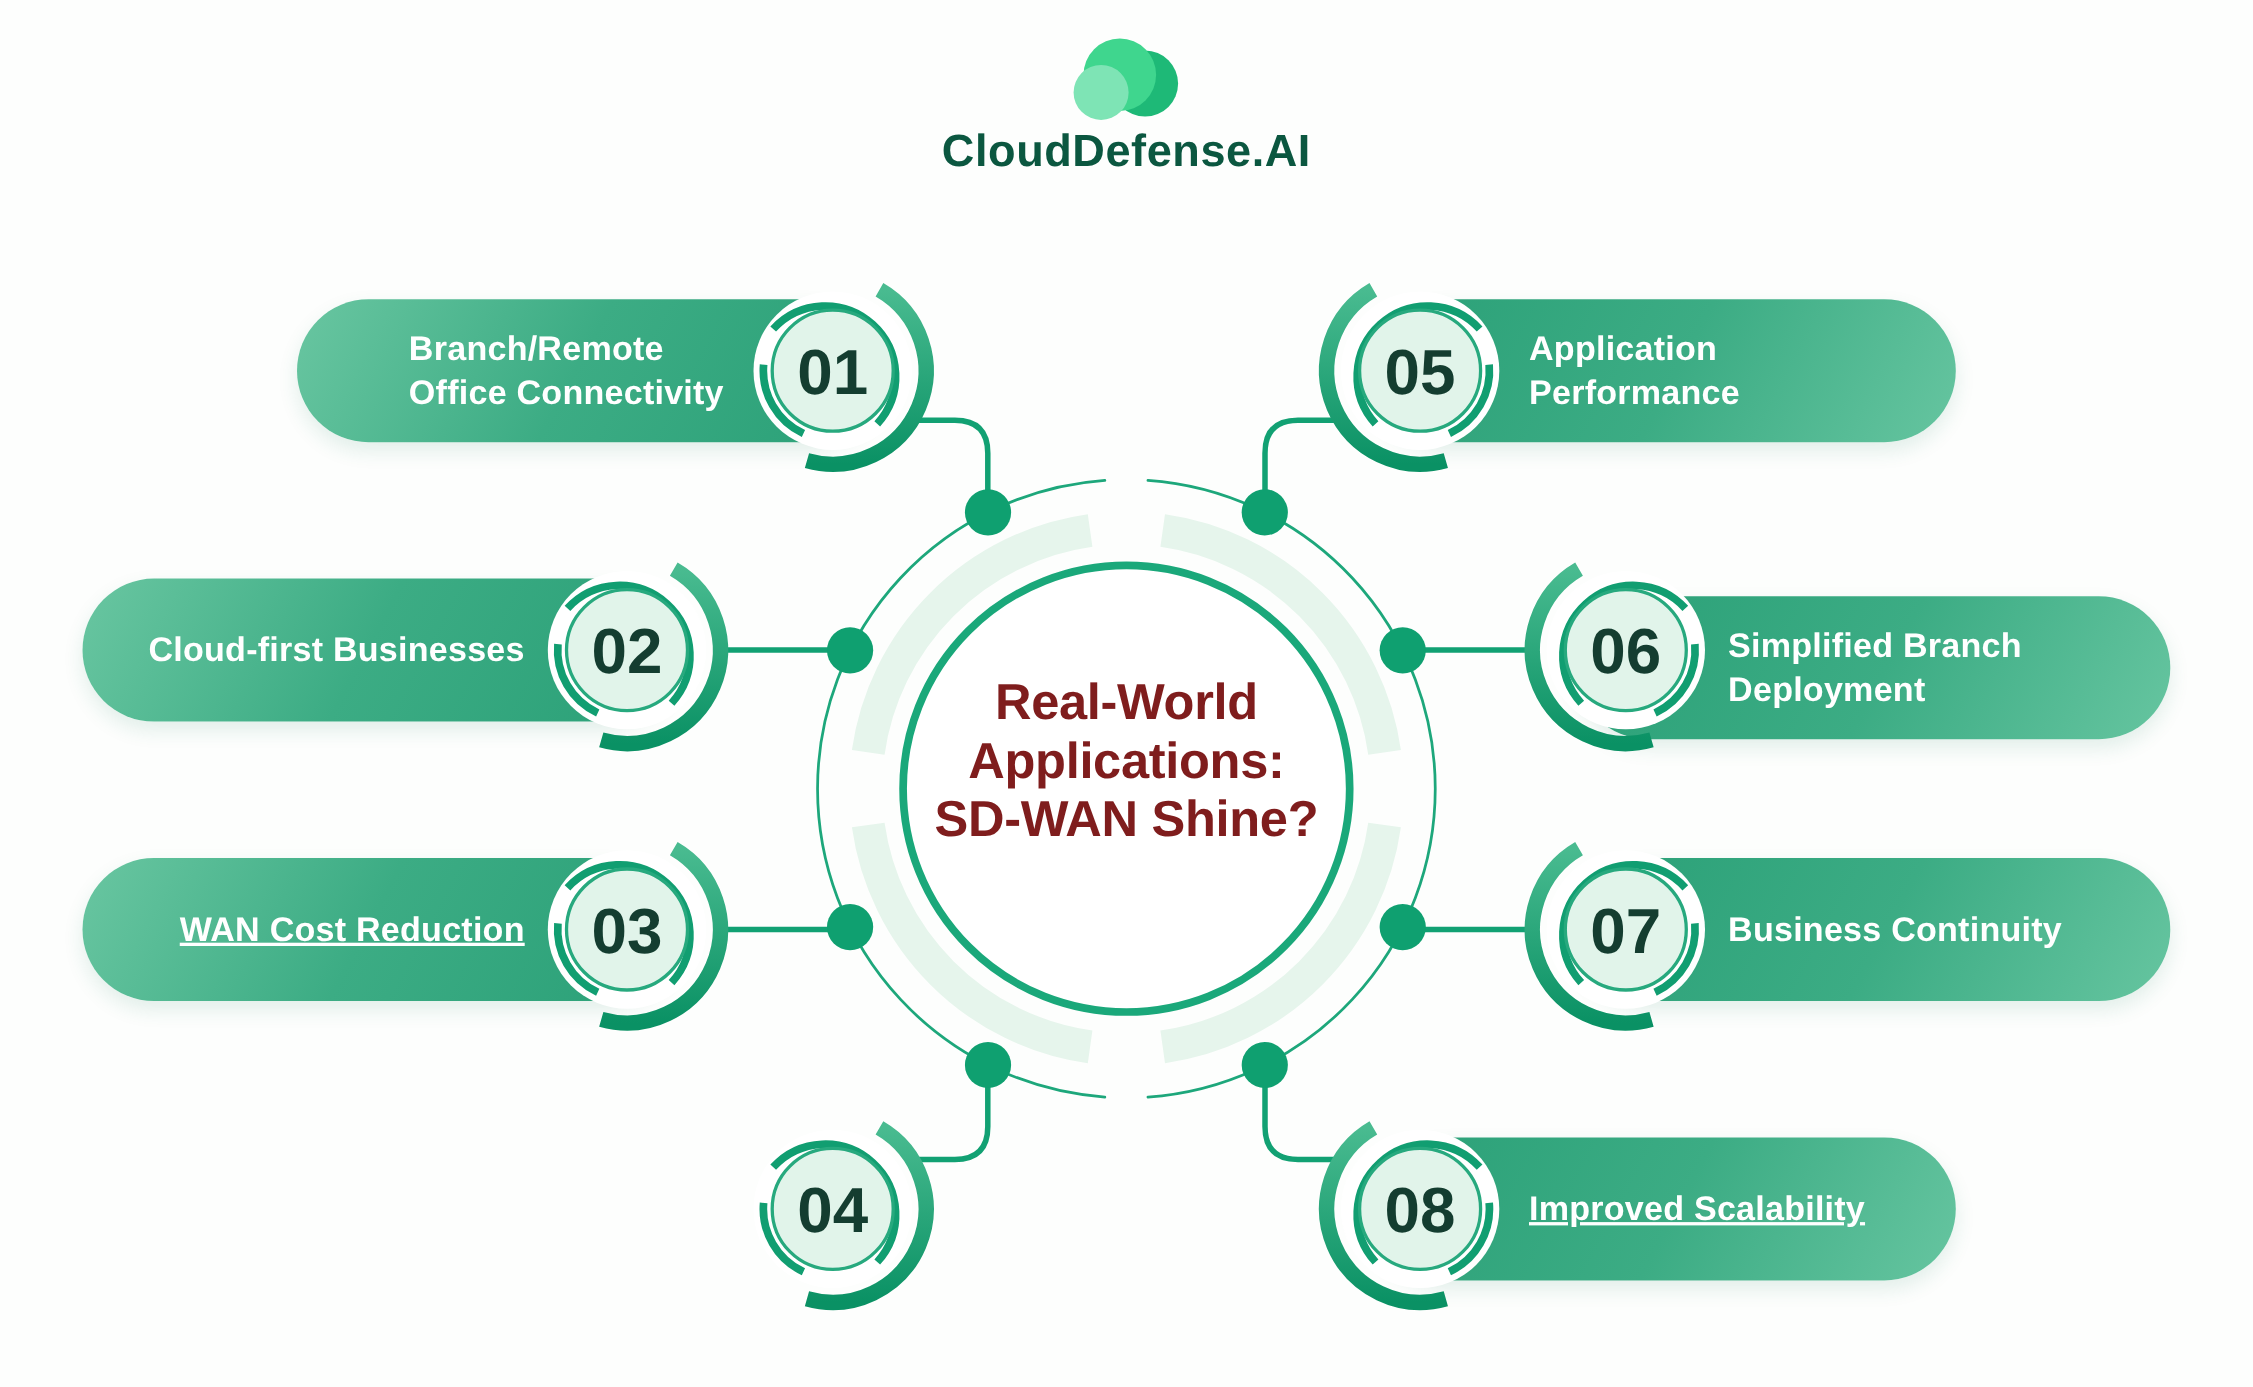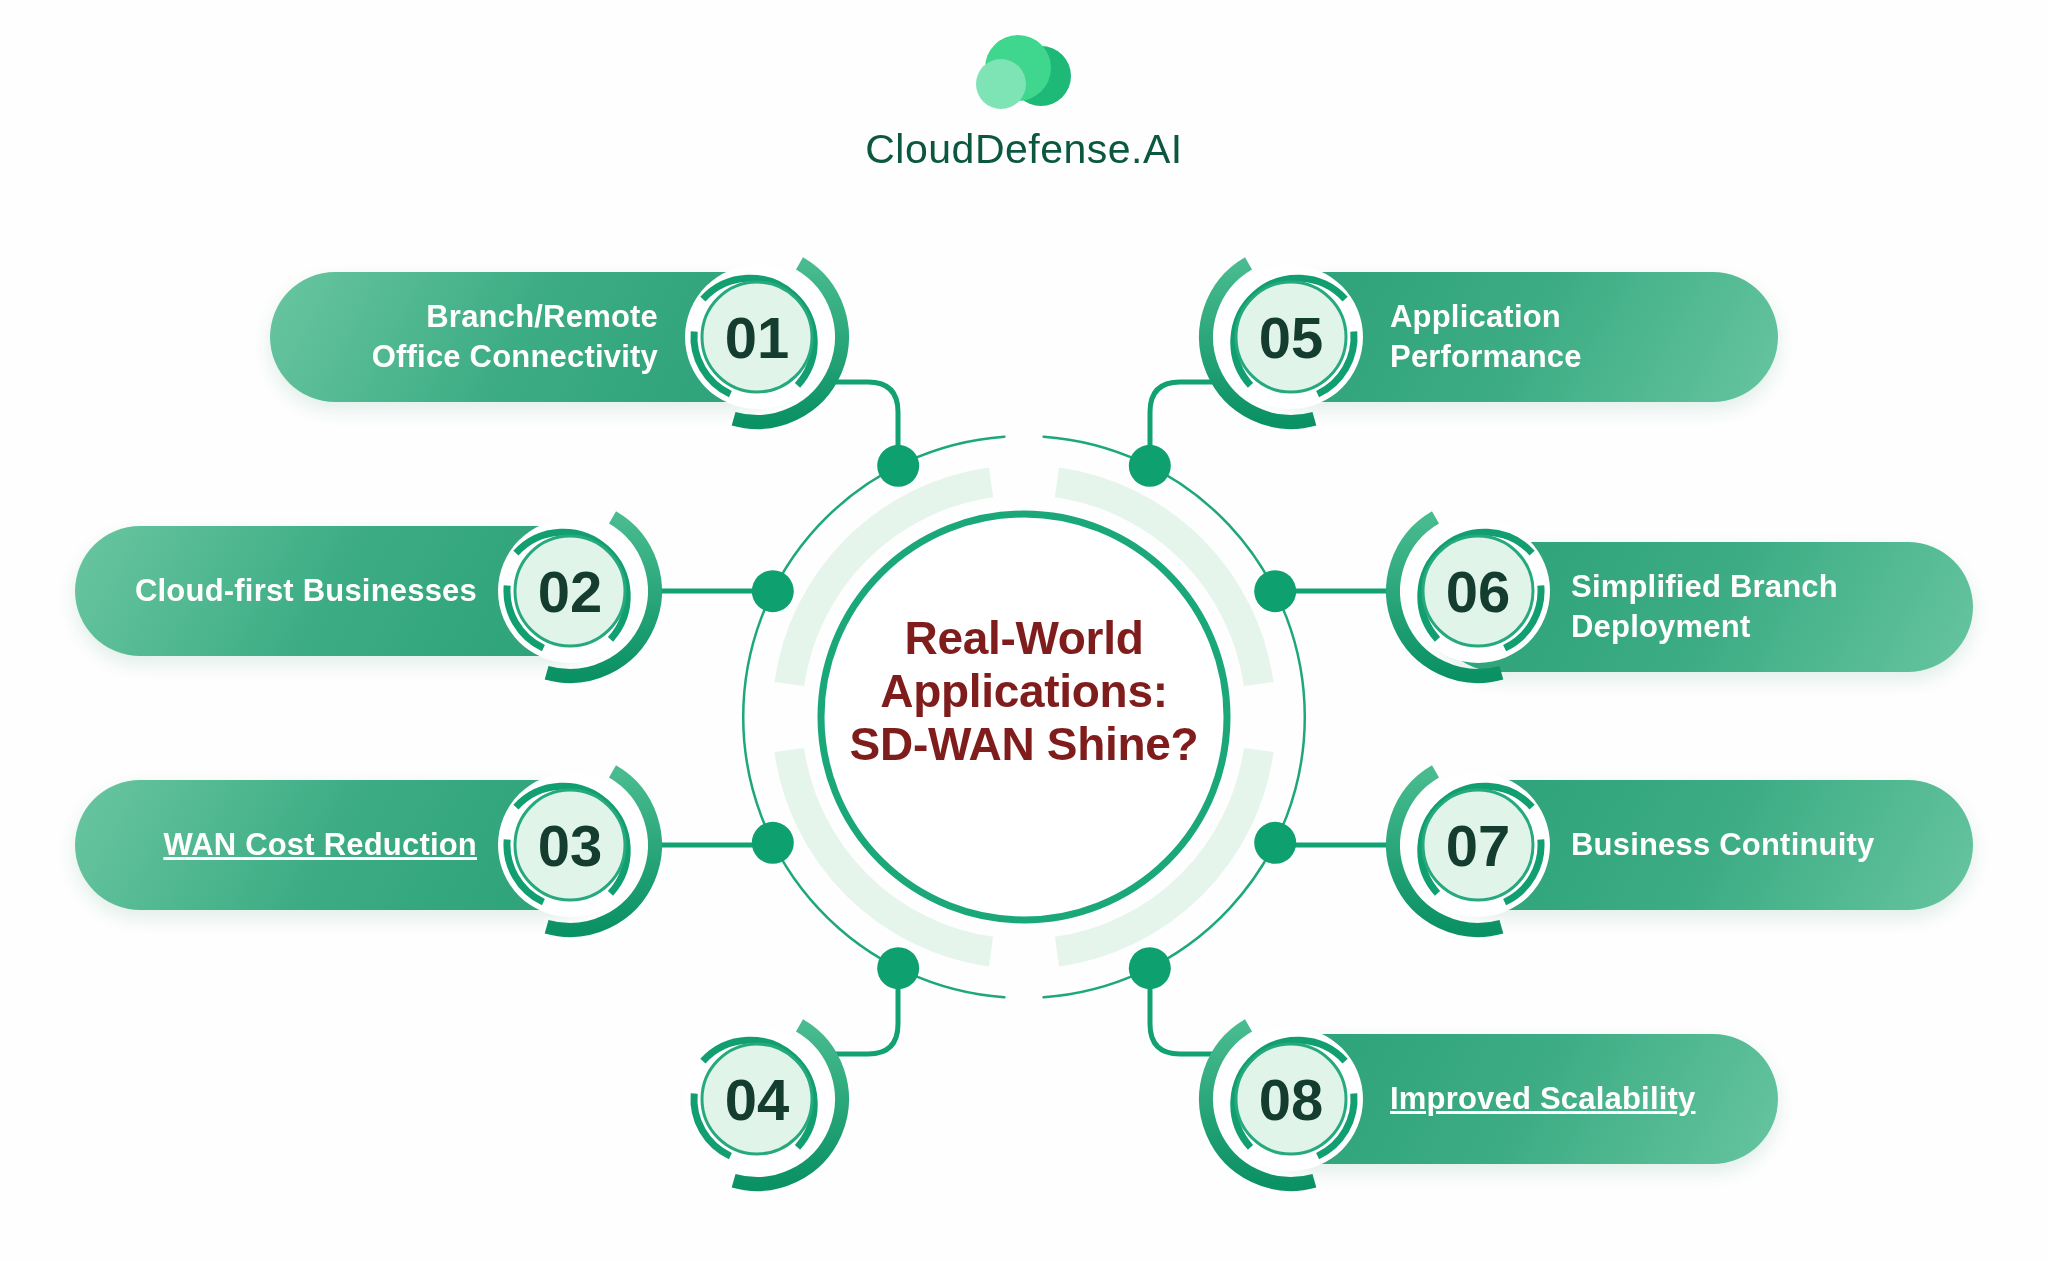--- a/index.html
+++ b/index.html
@@ -3,39 +3,39 @@
 <meta charset="utf-8">
 <style>
   html,body{margin:0;padding:0;background:#ffffff;}
   .stage{
     position:relative;width:2048px;height:1261px;overflow:hidden;
     background:#fdfefd;
     font-family:"Liberation Sans", sans-serif;
   }
   
   .logo{position:absolute;left:0;top:34px;width:100%;display:flex;flex-direction:column;align-items:center;}
-  .brand{margin-top:16px;font-size:41px;font-weight:normal;color:#0b5740;letter-spacing:.5px;}
+  .brand{margin-top:4px;font-size:41px;font-weight:bold;color:#0b5740;letter-spacing:.5px;}
   
   .web{position:absolute;left:0;top:0;}
   
   .center-title{
     position:absolute;left:814px;top:612px;width:420px;
     text-align:center;font-size:46px;line-height:53px;font-weight:bold;color:#7f1d1d;
     letter-spacing:-.3px;
   }
   .center-title span{display:block;}
   
   .pill{
     position:absolute;height:130px;border-radius:65px;
     display:flex;align-items:center;color:#ffffff;font-weight:bold;
     font-size:31px;line-height:40px;letter-spacing:.2px;
     box-shadow:0 8px 18px rgba(24,124,92,.12);
   }
   .pill .label{white-space:pre-line;}
-  .pill-left{background:linear-gradient(118deg,#69c6a1 0%,#3cac84 48%,#2aa077 100%);justify-content:flex-end;text-align:right;}
+  .pill-left{background:linear-gradient(118deg,#69c6a1 0%,#3cac84 48%,#2aa077 100%);justify-content:flex-end;}
   .pill-right{background:linear-gradient(118deg,#2aa077 0%,#3cac84 52%,#66c5a0 100%);justify-content:flex-start;text-align:left;}
   .p1{left:270px;top:272px;width:530px;padding-right:142px;box-sizing:border-box;}
   .p2{left:75px; top:526px;width:540px;padding-right:138px;box-sizing:border-box;}
   .p3{left:75px; top:780px;width:540px;padding-right:138px;box-sizing:border-box;text-decoration:underline;}
   .p4{left:270px;top:1034px;width:530px;padding-right:142px;box-sizing:border-box;}
   .p5{left:1248px;top:272px;width:530px;padding-left:142px;box-sizing:border-box;}
   .p6{left:1433px;top:526px;width:540px;padding-left:138px;box-sizing:border-box;margin-top:16px;}
   .p7{left:1433px;top:780px;width:540px;padding-left:138px;box-sizing:border-box;}
   .p8{left:1248px;top:1034px;width:530px;padding-left:142px;box-sizing:border-box;text-decoration:underline;}
   

